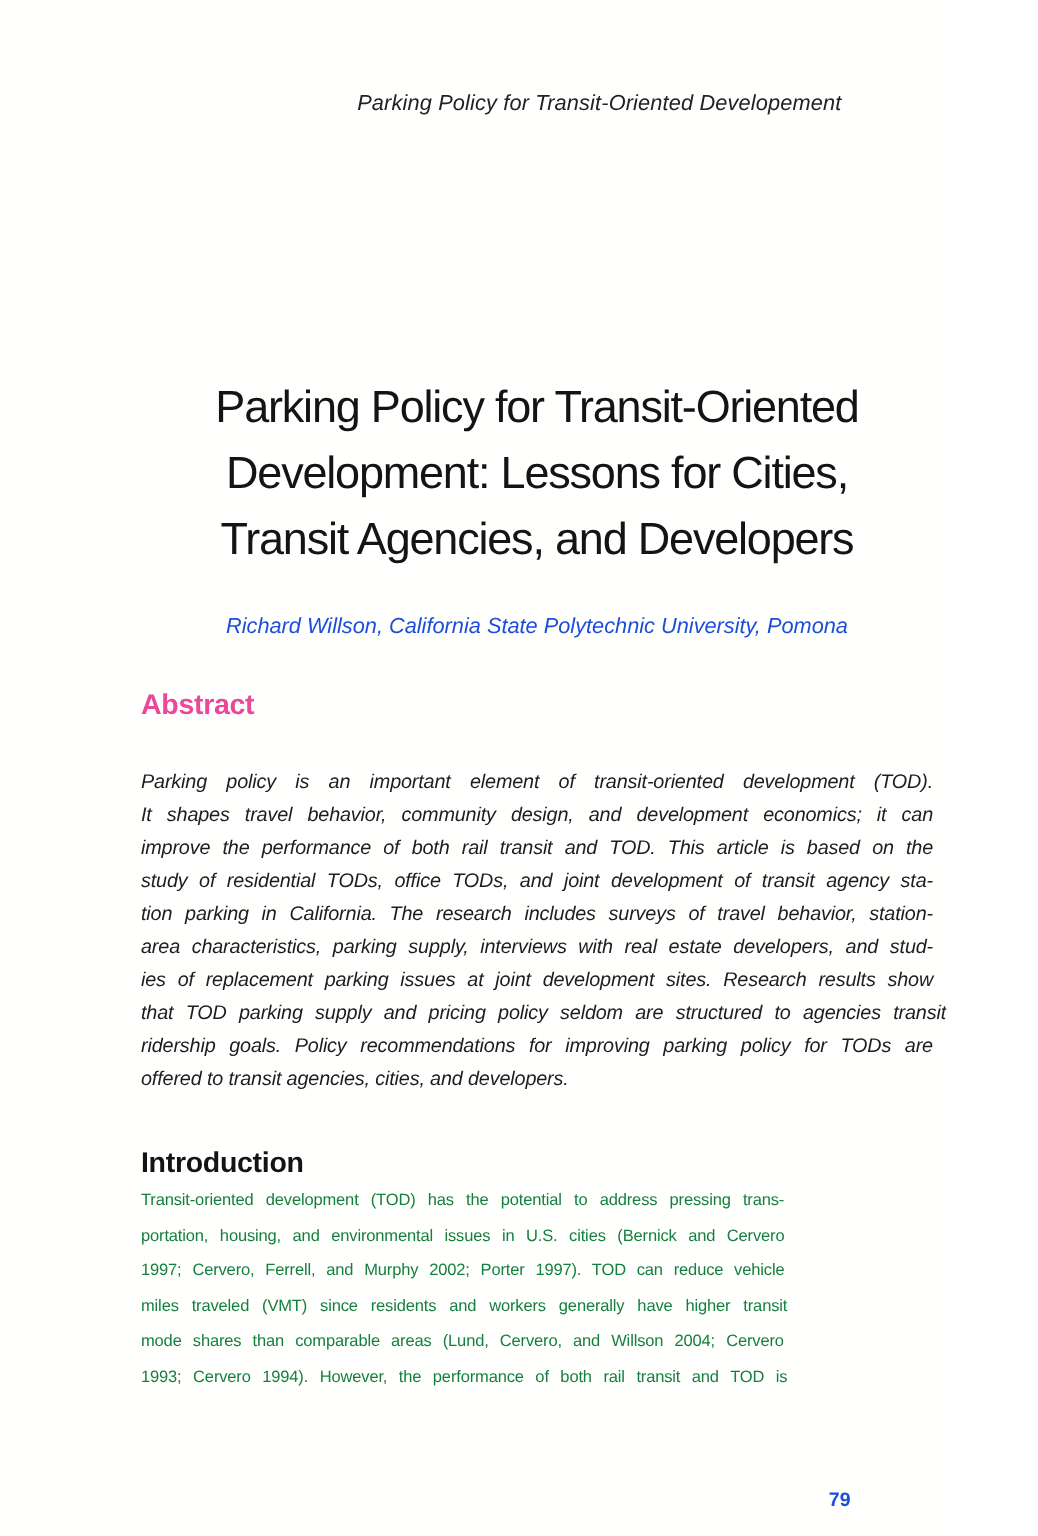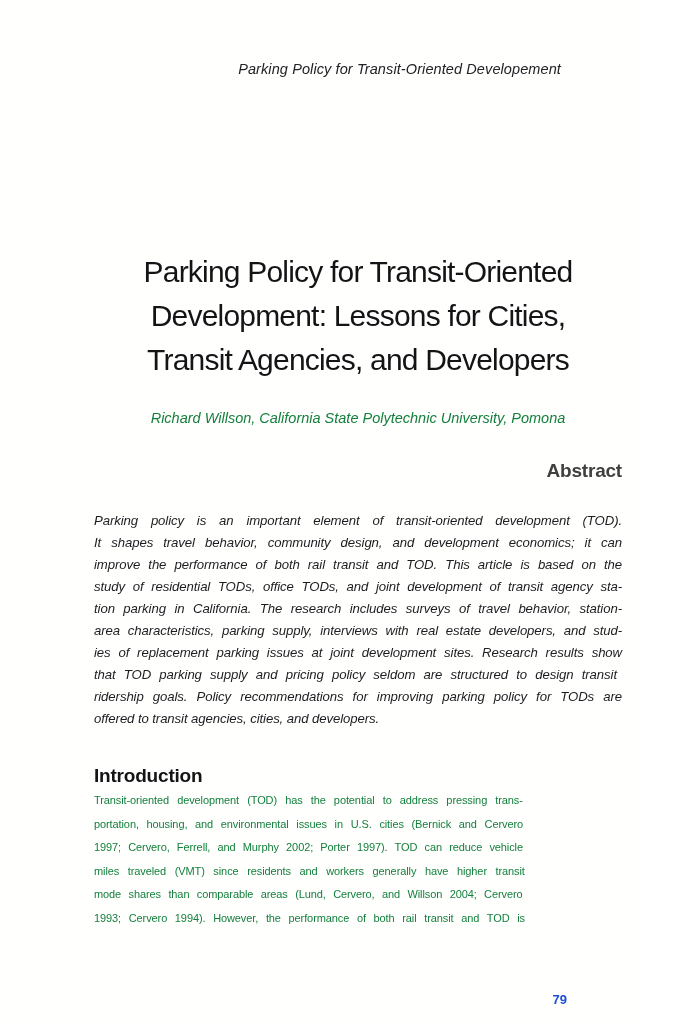--- a/index.html
+++ b/index.html
@@ -37,30 +37,30 @@
     letter-spacing: -0.8px;
     text-align: center;
     color: #141416;
   }
   .author {
     margin-top: 26px;
     font-style: italic;
     font-size: 14.5px;
     line-height: 20px;
     text-align: center;
-    color: #15803d;
+    color: #1d4ed8;
   }
   .section-heading-center {
     margin-top: 32px;
     font-weight: 700;
     font-size: 19px;
     line-height: 22px;
-    text-align: right;
+    text-align: left;
     letter-spacing: -0.2px;
-    color: #404040;
+    color: #ec4899;
   }
   .abstract {
     margin-top: 28px;
     font-style: italic;
     font-size: 13.2px;
     line-height: 22px;
     letter-spacing: -0.1px;
     text-align: left;
     color: #1d1d21;
   }
@@ -111,21 +111,21 @@
     <div class="section-heading-center">Abstract</div>
 
     <div class="abstract">
         <div class="line"><span class="ln" style="word-spacing: 9.3px;">Parking policy is an important element of transit-oriented development (TOD).</span></div>
         <div class="line"><span class="ln" style="word-spacing: 6.52px;">It shapes travel behavior, community design, and development economics; it can</span></div>
         <div class="line"><span class="ln" style="word-spacing: 4.55px;">improve the performance of both rail transit and TOD. This article is based on the</span></div>
         <div class="line"><span class="ln" style="word-spacing: 4.12px; font-style: italic;">study of residential TODs, office TODs, and joint development of transit agency sta-</span></div>
         <div class="line"><span class="ln" style="word-spacing: 4.93px;">tion parking in California. The research includes surveys of travel behavior, station-</span></div>
         <div class="line"><span class="ln" style="word-spacing: 4.22px;">area characteristics, parking supply, interviews with real estate developers, and stud-</span></div>
         <div class="line"><span class="ln" style="word-spacing: 4.31px;">ies of replacement parking issues at joint development sites. Research results show</span></div>
-        <div class="line"><span class="ln" style="word-spacing: 4.64px;">that TOD parking supply and pricing policy seldom are structured to design transit</span></div>
+        <div class="line"><span class="ln" style="word-spacing: 4.64px;">that TOD parking supply and pricing policy seldom are structured to agencies transit</span></div>
         <div class="line"><span class="ln" style="word-spacing: 5.55px;">ridership goals. Policy recommendations for improving parking policy for TODs are</span></div>
         <div class="line line-last"><span class="ln">offered to transit agencies, cities, and developers.</span></div>
       </div>
 
     <div class="section-heading-left">Introduction</div>
 
     <div class="bodytext">
         <div class="line"><span class="ln" style="word-spacing: 5.18px;">Transit-oriented development (TOD) has the potential to address pressing trans-</span></div>
         <div class="line"><span class="ln" style="word-spacing: 4.75px;">portation, housing, and environmental issues in U.S. cities (Bernick and Cervero</span></div>
         <div class="line"><span class="ln" style="word-spacing: 4.27px;">1997; Cervero, Ferrell, and Murphy 2002; Porter 1997). TOD can reduce vehicle</span></div>

